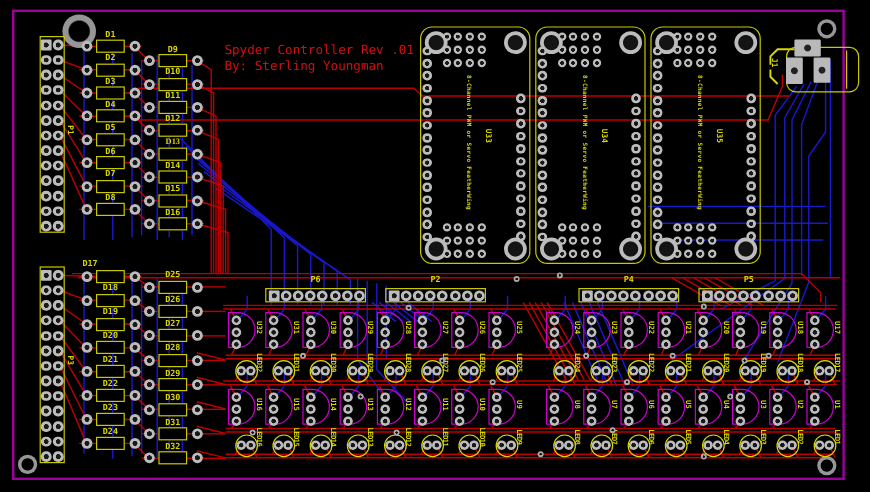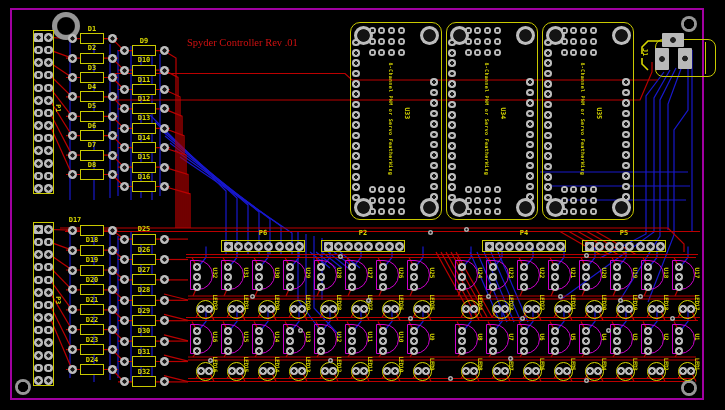--- a/index.html
+++ b/index.html
@@ -19,21 +19,21 @@
   .via{position:absolute;border-radius:50%;background:radial-gradient(circle,#101010 0 24%,#a8a8a8 32%);}
   .outline-y{position:absolute;border:1.4px solid #c9c900;background:transparent;}
   .diode-body{position:absolute;border:1.4px solid #c9c900;background:#000;}
   .tr-body{position:absolute;border:1.4px solid #cc00cc;background:transparent;
            border-radius:0 16px 16px 0;}
   .led-body{position:absolute;border:1.5px solid #d8d800;background:transparent;border-radius:50%;}
   .lbl{position:absolute;color:#d8d800;font-size:7px;line-height:8px;white-space:nowrap;
        text-align:center;font-weight:bold;}
   .vlbl{position:absolute;color:#d8d800;white-space:nowrap;text-align:center;
         transform:rotate(90deg);font-weight:bold;}
-  #title-block{position:absolute;left:187px;top:36px;font-family:Liberation Serif, serif;}
+  #title-block{position:absolute;left:187px;top:36px;}
   .title-line{color:#d01010;font-size:10.5px;line-height:13px;white-space:pre;}
 </style>
 </head>
 <body>
 
 <div id="stage">
     <svg width="725" height="410" class="traces">
       <g stroke="#1818cc" fill="none" stroke-width="1.2">
         <path d="M206,246.5 V257.5 L199,266"></path>
         <path d="M237,246.5 V257.5 L230,266"></path>
@@ -379,20 +379,21 @@
         <path d="M456,252 L492,317"></path>
         <path d="M164,375.6 L188,381.6"></path>
       </g>
       <g stroke="#d8d800" fill="none" stroke-width="1.6">
         <path d="M662,41 H648 L642,47 V54"></path>
         <path d="M642,58 V64 L648,70"></path>
       </g>
     </svg>
   <div id="title-block">
     <div class="title-line">Spyder Controller Rev .01</div>
+    <div class="title-line">By: Sterling Youngman</div>
   </div>
 <div class="board-outline" style="left: 10px; top: 8px; width: 694px; height: 392px;"></div>
     <div class="hole" style="left: 52px; top: 12px; width: 28px; height: 28px;"></div>
     <div class="hole" style="left: 681px; top: 16px; width: 16px; height: 16px;"></div>
     <div class="hole" style="left: 15px; top: 379px; width: 16px; height: 16px;"></div>
     <div class="hole" style="left: 681px; top: 380px; width: 16px; height: 16px;"></div>
     <div class="outline-y" style="left: 33px; top: 30px; width: 21px; height: 164px;"></div>
     <div class="pad sq" style="left: 34.25px; top: 33.25px; width: 8.5px; height: 8.5px;"></div>
     <div class="pad rnd" style="left: 44.25px; top: 33.25px; width: 8.5px; height: 8.5px;"></div>
     <div class="pad rnd" style="left: 34.25px; top: 45.83px; width: 8.5px; height: 8.5px;"></div>
@@ -492,21 +493,21 @@
     <div class="pad rnd" style="left: 119.5px; top: 85px; width: 9px; height: 9px;"></div>
     <div class="pad rnd" style="left: 159.5px; top: 85px; width: 9px; height: 9px;"></div>
     <div class="lbl" style="left: 124px; top: 75.5px; width: 40px;">D11</div>
     <div class="diode-body" style="left: 132px; top: 103.4px; width: 24px; height: 11px;"></div>
     <div class="pad rnd" style="left: 119.5px; top: 104.4px; width: 9px; height: 9px;"></div>
     <div class="pad rnd" style="left: 159.5px; top: 104.4px; width: 9px; height: 9px;"></div>
     <div class="lbl" style="left: 124px; top: 94.9px; width: 40px;">D12</div>
     <div class="diode-body" style="left: 132px; top: 122.8px; width: 24px; height: 11px;"></div>
     <div class="pad rnd" style="left: 119.5px; top: 123.8px; width: 9px; height: 9px;"></div>
     <div class="pad rnd" style="left: 159.5px; top: 123.8px; width: 9px; height: 9px;"></div>
-    <div class="lbl" style="left: 124px; top: 114.3px; width: 40px;">D13</div>
+    <div class="lbl" style="left: 124px; top: 114.3px; width: 40px; font-family: Liberation Serif, serif;">D13</div>
     <div class="diode-body" style="left: 132px; top: 142.2px; width: 24px; height: 11px;"></div>
     <div class="pad rnd" style="left: 119.5px; top: 143.2px; width: 9px; height: 9px;"></div>
     <div class="pad rnd" style="left: 159.5px; top: 143.2px; width: 9px; height: 9px;"></div>
     <div class="lbl" style="left: 124px; top: 133.7px; width: 40px;">D14</div>
     <div class="diode-body" style="left: 132px; top: 161.6px; width: 24px; height: 11px;"></div>
     <div class="pad rnd" style="left: 119.5px; top: 162.6px; width: 9px; height: 9px;"></div>
     <div class="pad rnd" style="left: 159.5px; top: 162.6px; width: 9px; height: 9px;"></div>
     <div class="lbl" style="left: 124px; top: 153.1px; width: 40px;">D15</div>
     <div class="diode-body" style="left: 132px; top: 181px; width: 24px; height: 11px;"></div>
     <div class="pad rnd" style="left: 119.5px; top: 182px; width: 9px; height: 9px;"></div>

